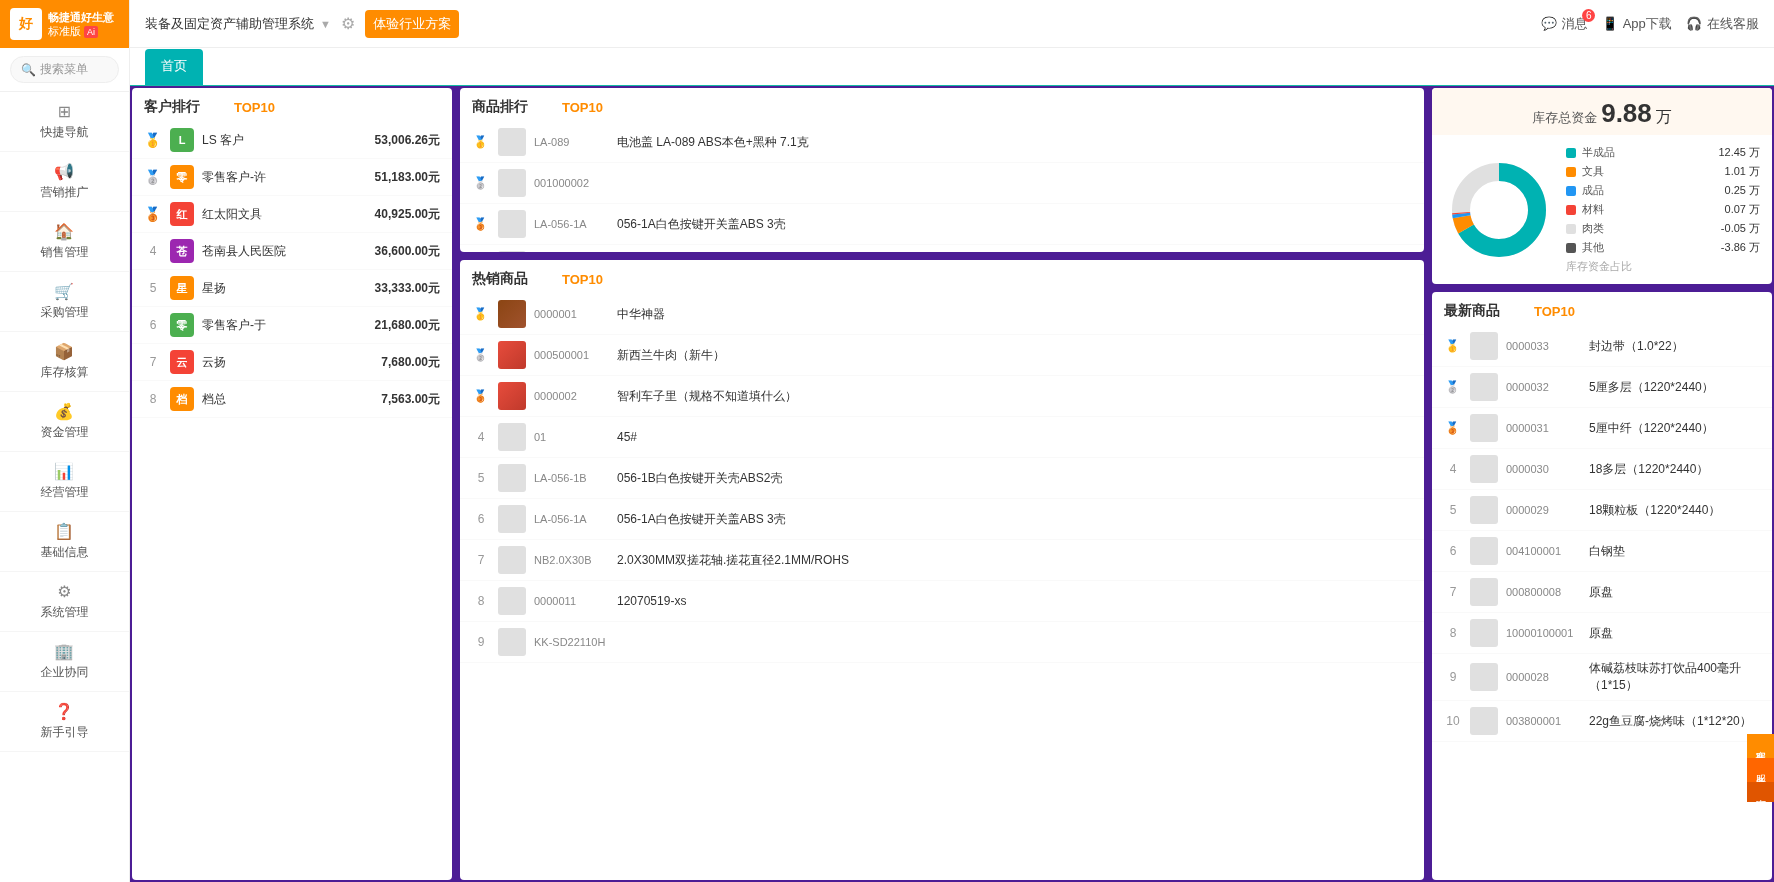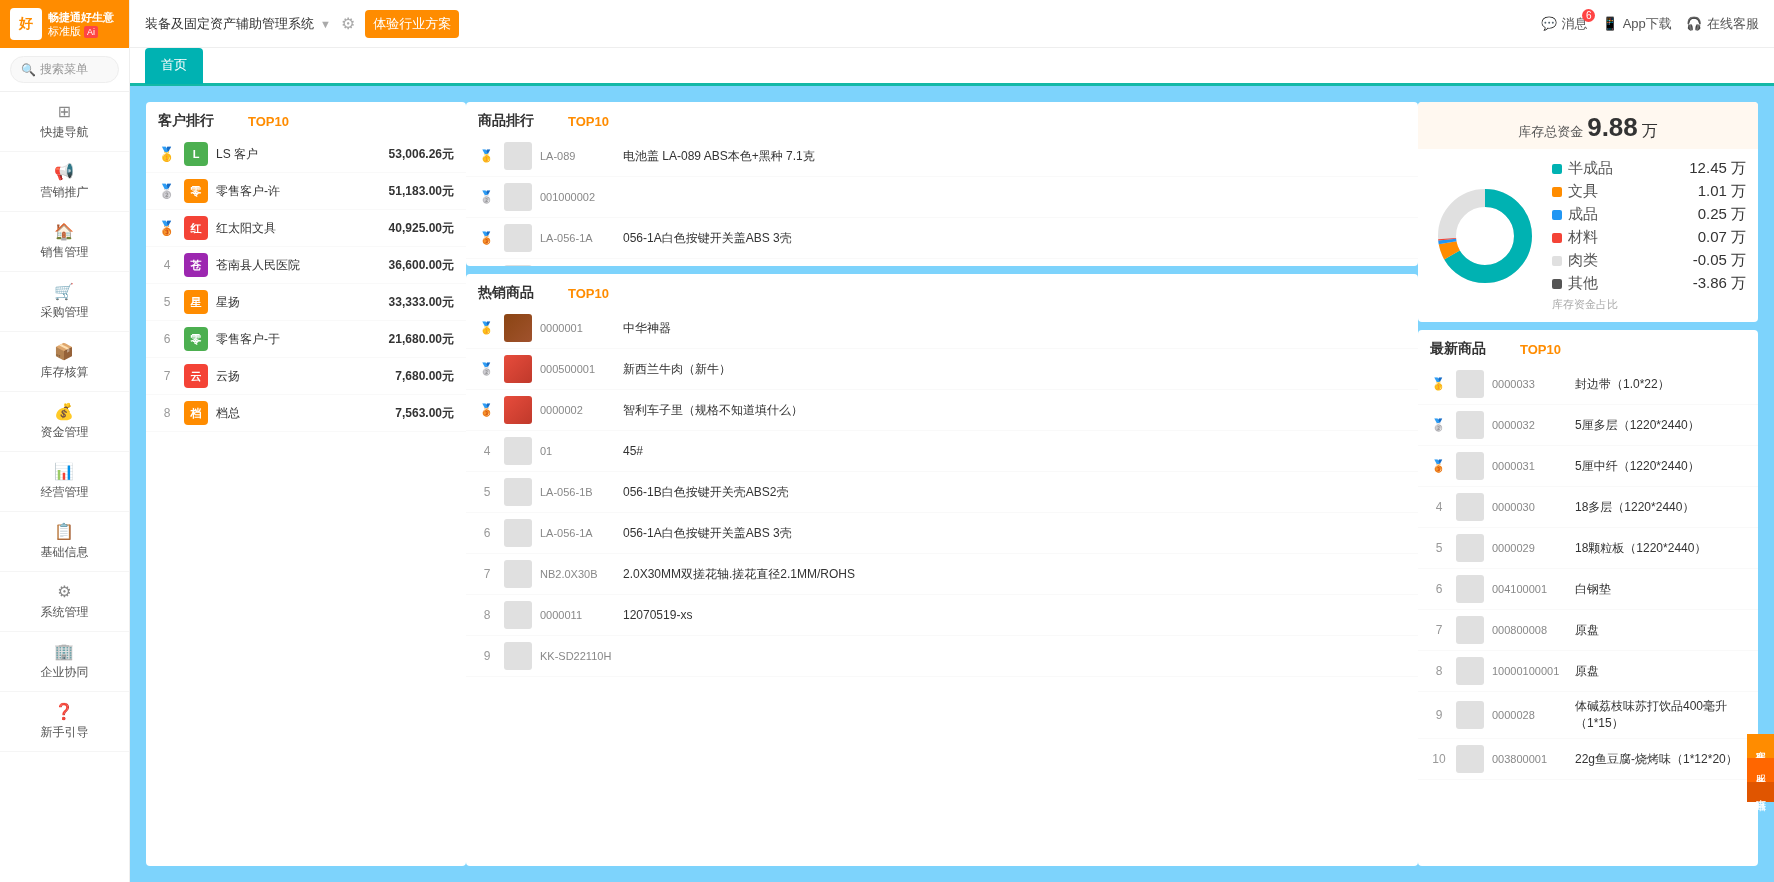--- a/index.html
+++ b/index.html
@@ -135,21 +135,21 @@
 
     
     .main-wrapper {
       flex: 1;
       display: flex;
       flex-direction: column;
       overflow: hidden;
     }
     .page-tabs {
       background: #fff;
-      border-bottom: 3px solid #14b8a6;
+      border-bottom: 1px solid #14b8a6;
       display: flex;
       align-items: center;
       padding: 0 15px;
       height: 38px;
     }
     .page-tab {
       padding: 8px 16px;
       cursor: pointer;
       font-size: 13px;
       color: #555;
@@ -157,22 +157,23 @@
     }
     .page-tab.active {
       color: #fff;
       background: #00b2b2;
       border-radius: 4px 4px 0 0;
     }
     .content-area {
       flex: 1;
       display: flex;
       overflow: hidden;
-      background: #7dd3fc;
-      padding: 16px;
+      background: #4c1d95;
+      gap: 8px;
+      padding: 2px;
     }
 
     
     .left-panel { display: flex; flex-direction: column; gap: 8px; width: 320px; flex-shrink: 0; }
 
     
     .mid-panel { flex: 1; display: flex; flex-direction: column; gap: 8px; overflow: hidden; }
 
     
     .right-panel { width: 340px; flex-shrink: 0; display: flex; flex-direction: column; gap: 8px; overflow-y: auto; }
@@ -227,21 +228,21 @@
     .product-rank.gold { color: #ff8c00; font-weight: bold; }
     .product-rank.silver { color: #aaa; font-weight: bold; }
     .product-rank.bronze { color: #cd7f32; font-weight: bold; }
     .product-code { font-size: 11px; color: #888; flex-shrink: 0; width: 75px; }
     .product-name { font-size: 12px; color: #333; flex: 1; }
     .legend-item {
       display: flex;
       align-items: center;
       gap: 6px;
       margin-bottom: 4px;
-      font-size: 15px;
+      font-size: 11px;
       color: #555;
     }
     .legend-dot { width: 10px; height: 10px; border-radius: 2px; flex-shrink: 0; }
     .legend-value { margin-left: auto; color: #333; font-weight: 500; }
 
     
     .top10-header {
       display: flex;
       align-items: center;
       padding: 10px 12px 6px;

